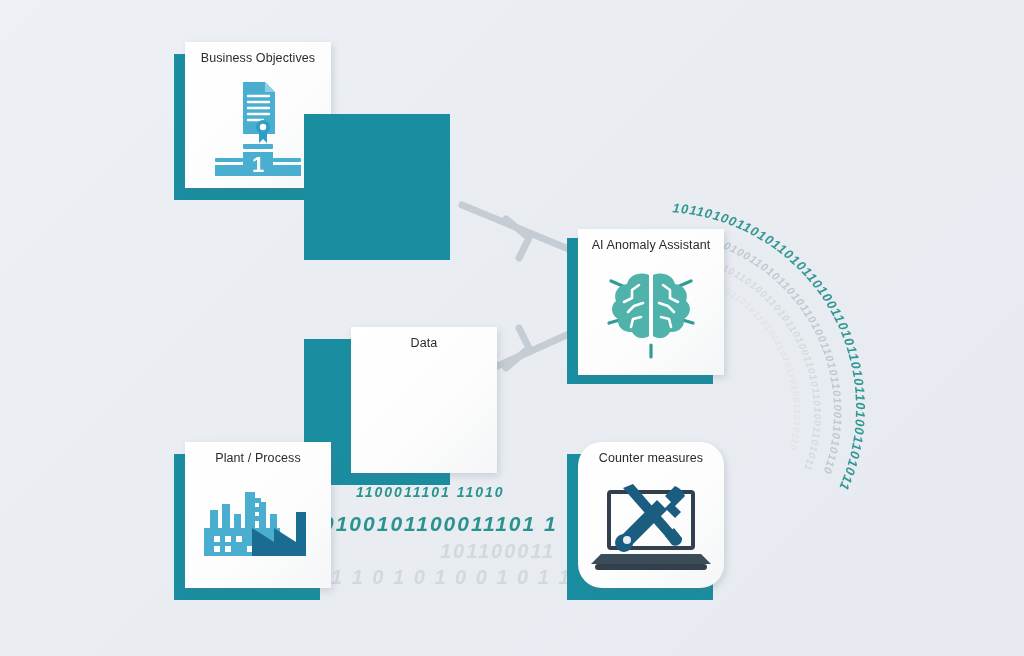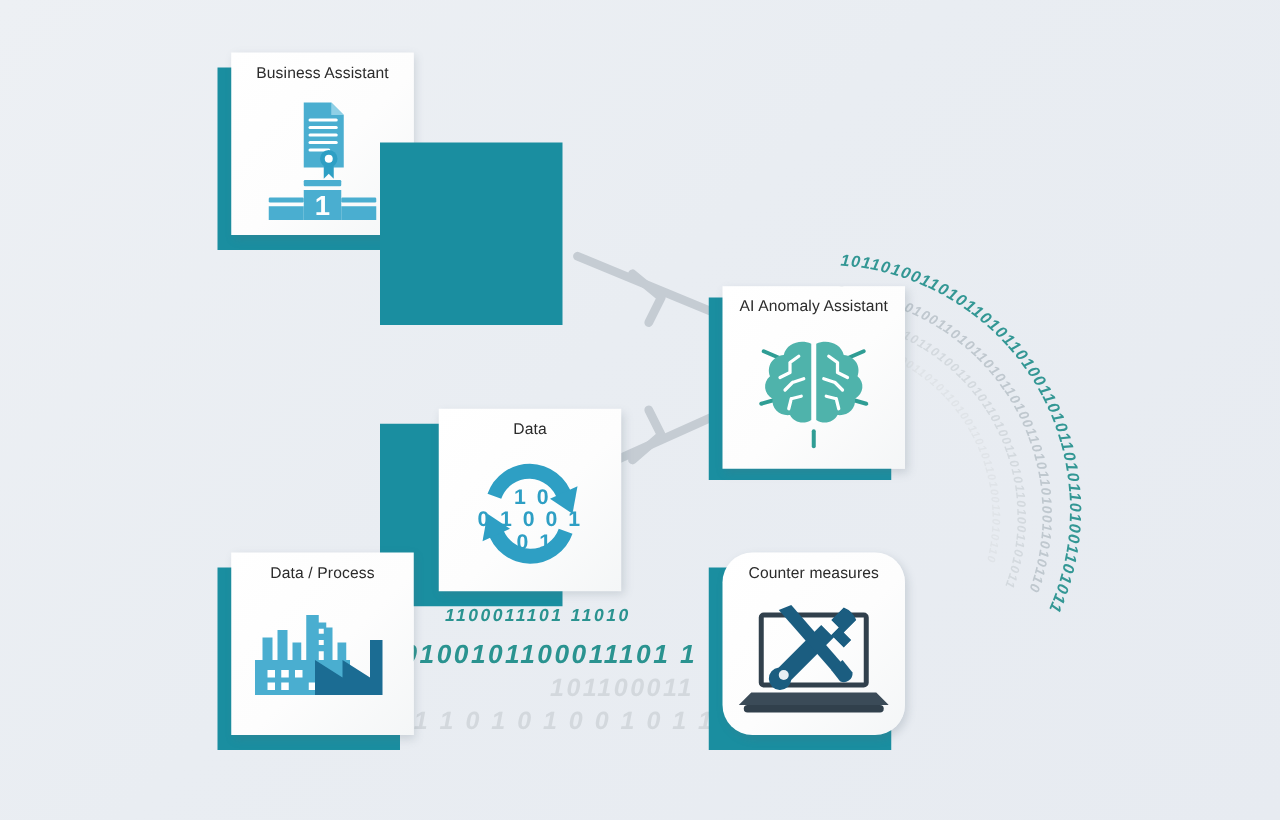--- a/index.html
+++ b/index.html
@@ -119,21 +119,21 @@
     </g>
 
     <g>
       <line x1="462" y1="382" x2="600" y2="320" stroke="#c5ccd3" stroke-width="7" stroke-linecap="round"></line>
       <path d="M 506,368 L 529,348 L 519,328" fill="none" stroke="#c5ccd3" stroke-width="7" stroke-linecap="round" stroke-linejoin="round"></path>
     </g>
   </svg>
 
   <div class="card-shadow" style="left:174px; top:54px;"></div>
   <div class="card" style="left:185px; top:42px;">
-    <div class="card-title">Business Assistant</div>
+    <div class="card-title">Business Objectives</div>
     <div class="card-icon">
       <svg width="110" height="105" viewBox="0 0 110 105" xmlns="http://www.w3.org/2000/svg">
 
         <g>
           <path d="M40 8 h22 l10 10 v42 h-32 z" fill="#4aaed0"></path>
           <path d="M62 8 l10 10 h-10 z" fill="#8fd0e6"></path>
           <g stroke="#ffffff" stroke-width="2.4" stroke-linecap="round">
             <line x1="45" y1="22" x2="66" y2="22"></line>
             <line x1="45" y1="28" x2="66" y2="28"></line>
             <line x1="45" y1="34" x2="66" y2="34"></line>
@@ -186,42 +186,25 @@
           <path d="M64 40 l9 3 M73 43 l6 6"></path>
           <path d="M66 54 l8 2 M74 56 l2 8"></path>
         </g>
       </svg>
     </div>
   </div>
 
   <div class="card-shadow" style="left:304px; top:339px;"></div>
   <div class="card" style="left:315px; top:327px;margin-left:36px;">
     <div class="card-title">Data</div>
-    <div class="card-icon">
-      <svg width="112" height="100" viewBox="0 0 112 100" xmlns="http://www.w3.org/2000/svg">
-        <g fill="#2e9fc4">
-          <path d="M56 10 A 36 36 0 0 1 90 36 l-12 3 A 24 24 0 0 0 56 22 z"></path>
-          <path d="M22 34 A 36 36 0 0 1 56 10 l0 12 A 24 24 0 0 0 33 38 z"></path>
-          <path d="M56 90 A 36 36 0 0 1 22 64 l12 -3 A 24 24 0 0 0 56 78 z"></path>
-          <path d="M90 66 A 36 36 0 0 1 56 90 l0 -12 A 24 24 0 0 0 79 62 z"></path>
-          <path d="M94 28 l-4 22 l-18 -12 z"></path>
-          <path d="M18 72 l4 -22 l18 12 z"></path>
-        </g>
-        <g font-family="Liberation Sans, sans-serif" font-weight="bold" fill="#2e9fc4" text-anchor="middle">
-          <text x="58" y="42" font-size="17" letter-spacing="2" id="digits-0">1 0</text>
-          <text x="56" y="60" font-size="17" letter-spacing="2" id="digits-1">0 1 0 0 1</text>
-          <text x="60" y="78" font-size="17" letter-spacing="2" id="digits-2">0 1</text>
-        </g>
-      </svg>
-    </div>
   </div>
 
   <div class="card-shadow" style="left:174px; top:454px;"></div>
   <div class="card" style="left:185px; top:442px;">
-    <div class="card-title">Data / Process</div>
+    <div class="card-title">Plant / Process</div>
     <div class="card-icon">
       <svg width="124" height="100" viewBox="0 0 124 100" xmlns="http://www.w3.org/2000/svg">
 
         <g fill="#4aaed0">
           <rect x="8" y="52" width="76" height="28"></rect>
           <rect x="14" y="34" width="8" height="20"></rect>
           <rect x="26" y="28" width="8" height="26"></rect>
           <rect x="38" y="38" width="7" height="16"></rect>
           <rect x="49" y="16" width="10" height="38"></rect>
           <rect x="63" y="26" width="7" height="28"></rect>

